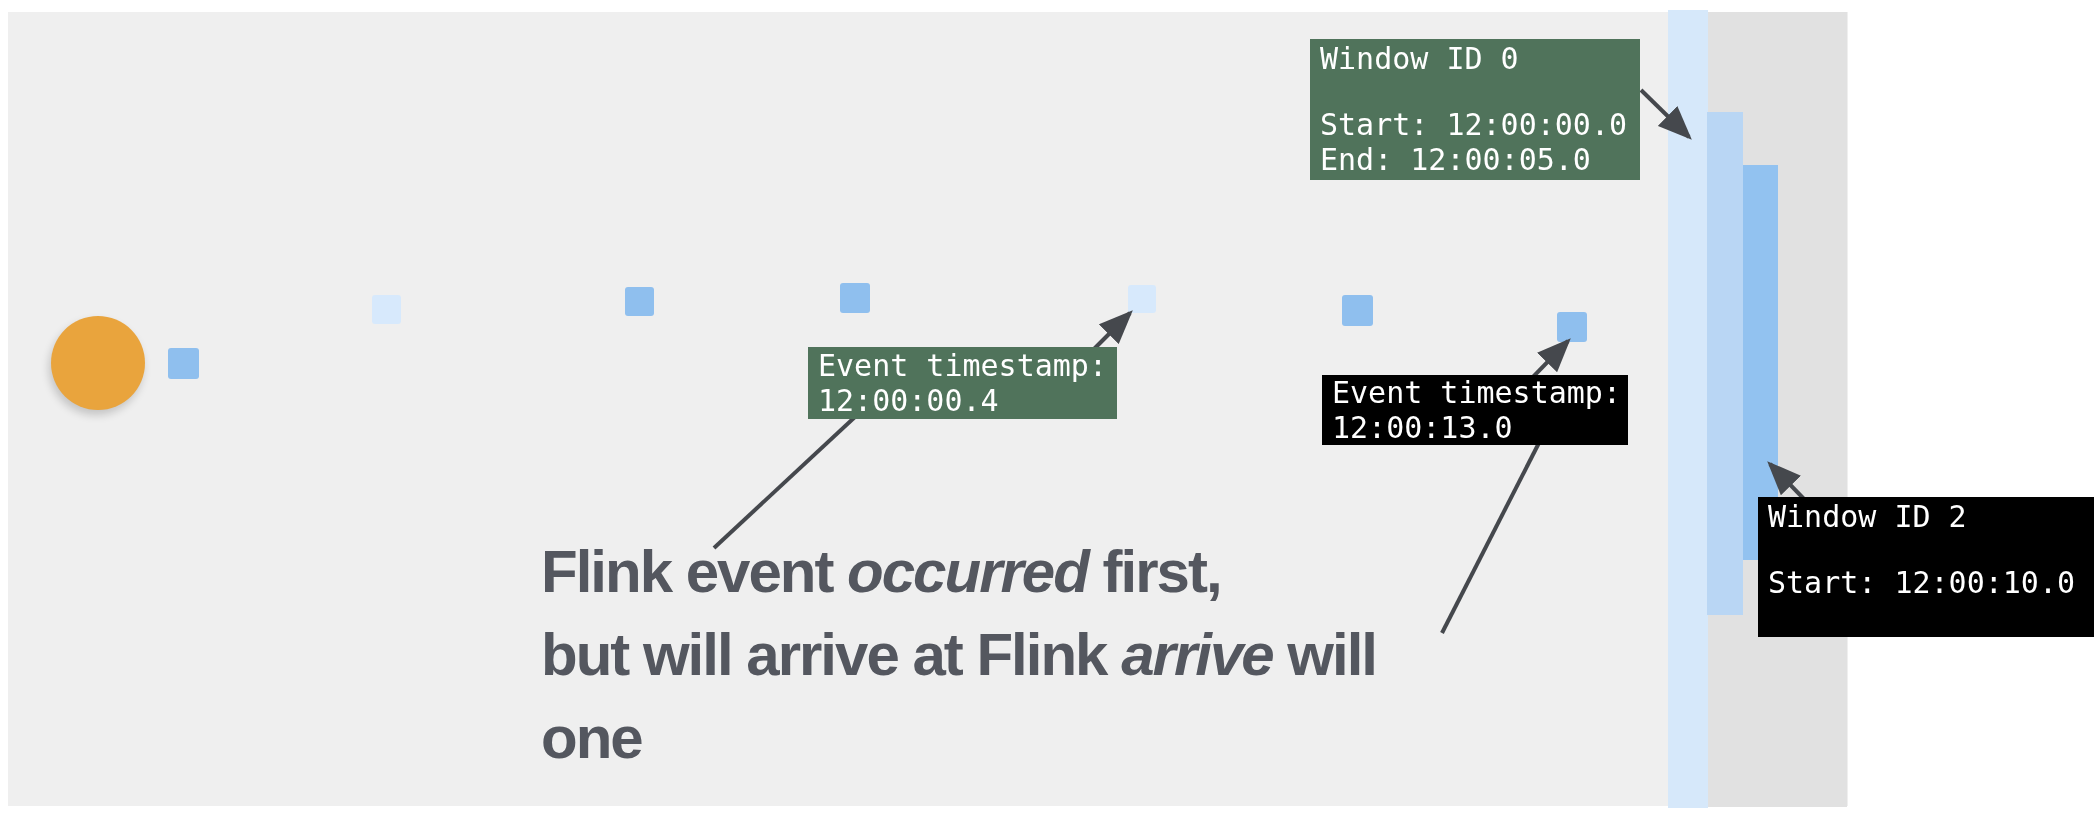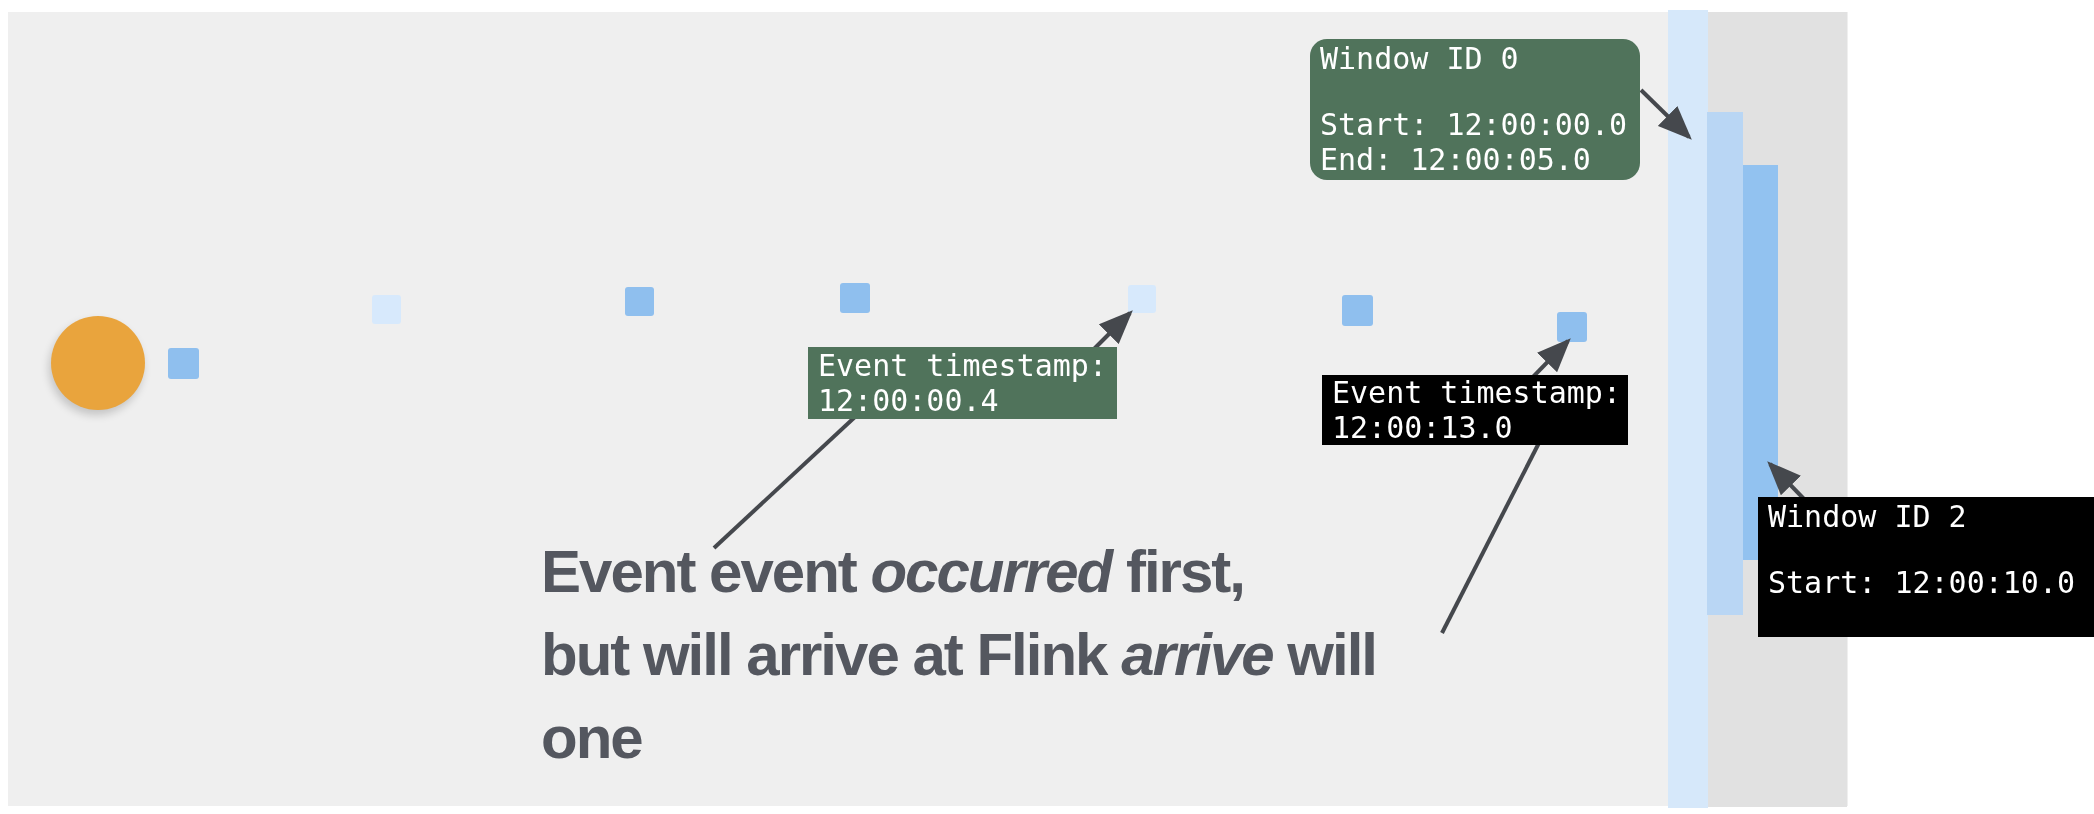--- a/index.html
+++ b/index.html
@@ -76,26 +76,26 @@
     </defs>
   <line x1="1641" y1="90" x2="1689" y2="137" stroke="#45484d" stroke-width="4" marker-end="url(#ah)"></line>
       <line x1="714" y1="548" x2="870" y2="403" stroke="#45484d" stroke-width="4"></line>
       <line x1="1045" y1="398" x2="1130" y2="313" stroke="#45484d" stroke-width="4" marker-end="url(#ah)"></line>
       <line x1="1442" y1="633" x2="1543" y2="435" stroke="#45484d" stroke-width="4"></line>
       <line x1="1492" y1="419" x2="1568" y2="341" stroke="#45484d" stroke-width="4" marker-end="url(#ah)"></line>
       <line x1="1804" y1="499" x2="1770" y2="464" stroke="#45484d" stroke-width="4" marker-end="url(#ah)"></line>
     </svg>
 
   <div id="annotation" style="color: rgb(84, 87, 95);">
-    <div><span>Event event </span><span class="it">occurred</span><span> first,</span></div>
+    <div><span>Flink event </span><span class="it">occurred</span><span> first,</span></div>
     <div><span>but will arrive at Flink </span><span class="it">arrive</span><span> will</span></div>
     <div><span>one</span></div>
   </div>
 
-  <div id="label-window0" class="label-box" style="background: rgb(80, 115, 91); color: rgb(255, 255, 255); border-radius: 17px;">
+  <div id="label-window0" class="label-box" style="background: rgb(80, 115, 91); color: rgb(255, 255, 255);">
     <div>Window ID 0</div>
     <div class="label-gap"></div>
     <div>Start: 12:00:00.0</div>
     <div>End: 12:00:05.0</div>
   </div>
 
   <div id="label-event-early" class="label-box" style="background: rgb(80, 115, 91); color: rgb(255, 255, 255);">
     <div>Event timestamp:</div>
     <div>12:00:00.4</div>
   </div>

